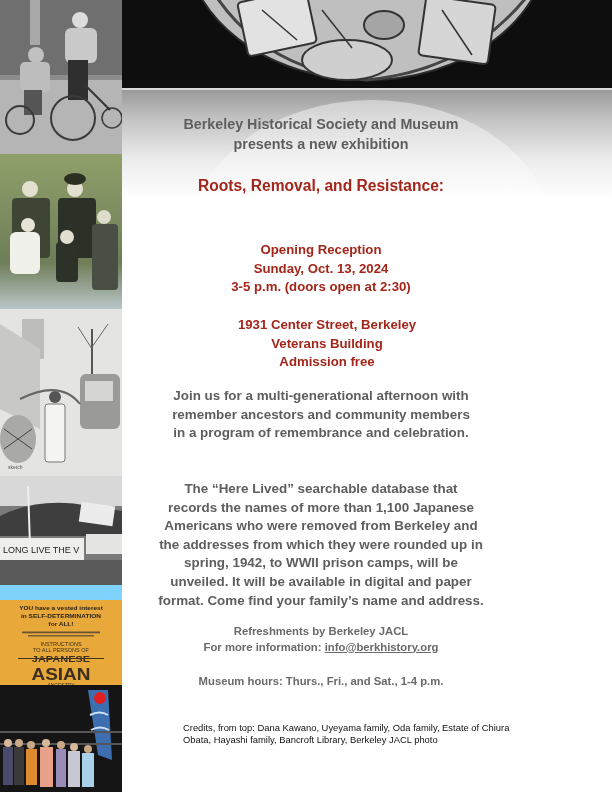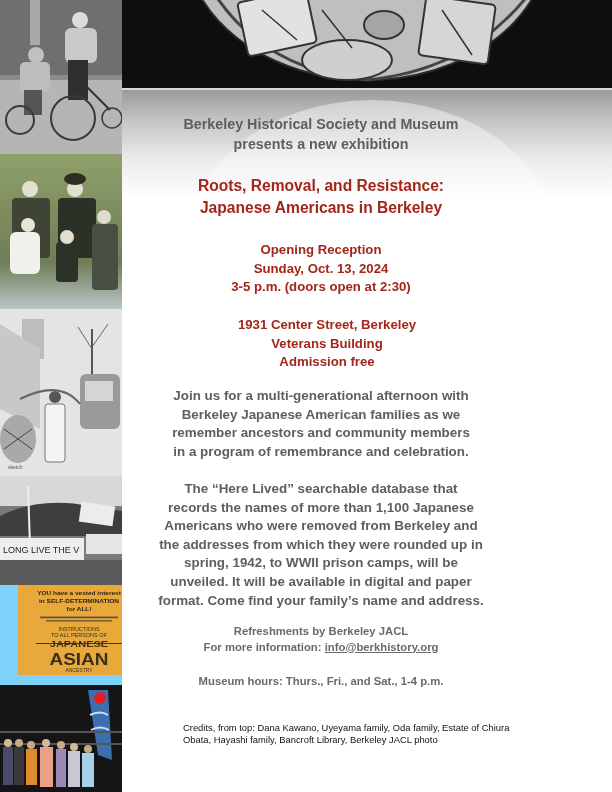--- a/index.html
+++ b/index.html
@@ -7,21 +7,21 @@
     body { position: relative; font-family: "Liberation Sans", sans-serif; }
 
     
     .strip { position: absolute; left: 0; top: 0; width: 122px; height: 792px; background: #7dd3fc; }
     .photo { position: absolute; left: 0; width: 122px; overflow: hidden; }
     .photo svg { display: block; width: 100%; height: 100%; }
     .ph1 { top: 0; height: 154px; }
     .ph2 { top: 154px; height: 155px; }
     .ph3 { top: 309px; height: 167px; }
     .ph4 { top: 476px; height: 109px; }
-    .ph5 { top: 585px; height: 90px; margin-left: 18px; }
+    .ph5 { top: 600px; height: 90px; }
     .ph6 { top: 685px; height: 107px; }
 
     
     .banner { position: absolute; left: 122px; top: 0; width: 490px; height: 88px; background: #0d0d0d; overflow: hidden; }
     .banner svg { display: block; width: 100%; height: 100%; }
     .banner-edge { position: absolute; left: 122px; top: 88px; width: 490px; height: 2px; background: #d8d8d8; }
 
     
     .main { position: absolute; left: 122px; top: 90px; width: 490px; height: 702px;
             background: linear-gradient(to bottom, #9a9a9a 0px, #c4c4c4 30px, #ececec 70px, #ffffff 110px, #ffffff 100%); }
@@ -200,38 +200,36 @@
     </svg>
   </div>
 
   <div class="block presenter gray">
     <span class="line">Berkeley Historical Society and Museum</span>
     <span class="line">presents a new exhibition</span>
   </div>
 
   <div class="block title red">
     <span class="line">Roots, Removal, and Resistance:</span>
-    <span class="line">Japanese Americans in Berkeley</span>
   </div>
 
   <div class="block reception red">
     <span class="line">Opening Reception</span>
     <span class="line">Sunday, Oct. 13, 2024</span>
     <span class="line">3-5 p.m. (doors open at 2:30)</span>
   </div>
 
   <div class="block location red">
     <span class="line">1931 Center Street, Berkeley</span>
     <span class="line">Veterans Building</span>
     <span class="line">Admission free</span>
   </div>
 
   <div class="block intro gray">
     <span class="line">Join us for a multi-generational afternoon with</span>
-    <span class="line">Berkeley Japanese American families as we</span>
     <span class="line">remember ancestors and community members</span>
     <span class="line">in a program of remembrance and celebration.</span>
   </div>
 
   <div class="block database gray">
     <span class="line">The “Here Lived” searchable database that</span>
     <span class="line">records the names of more than 1,100 Japanese</span>
     <span class="line">Americans who were removed from Berkeley and</span>
     <span class="line">the addresses from which they were rounded up in</span>
     <span class="line">spring, 1942, to WWII prison camps, will be</span>

